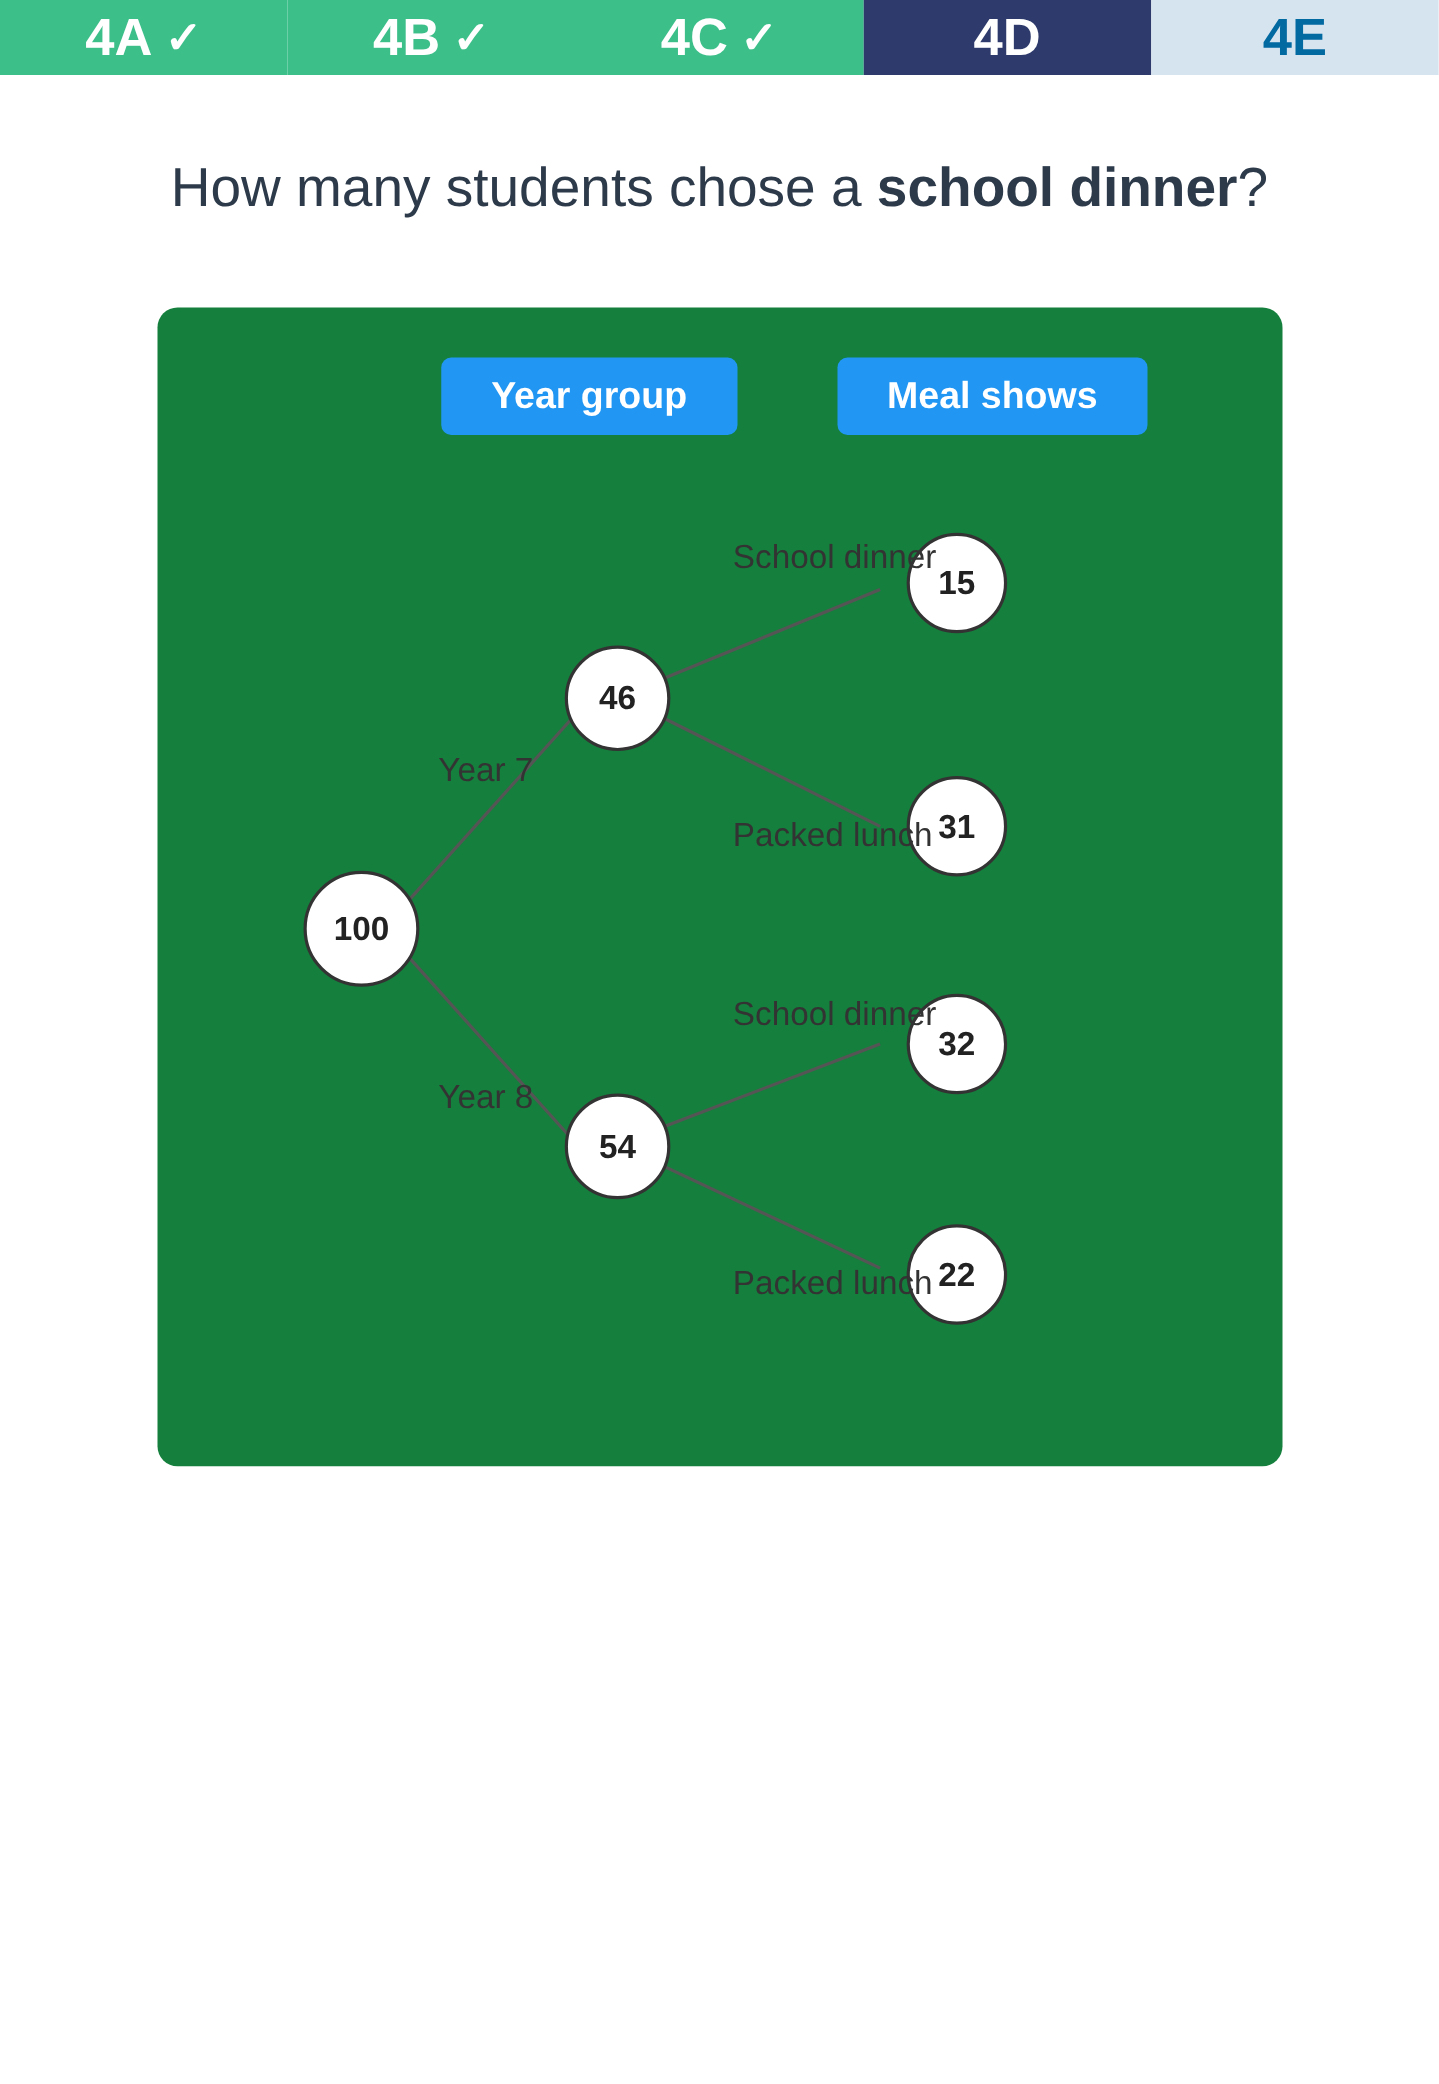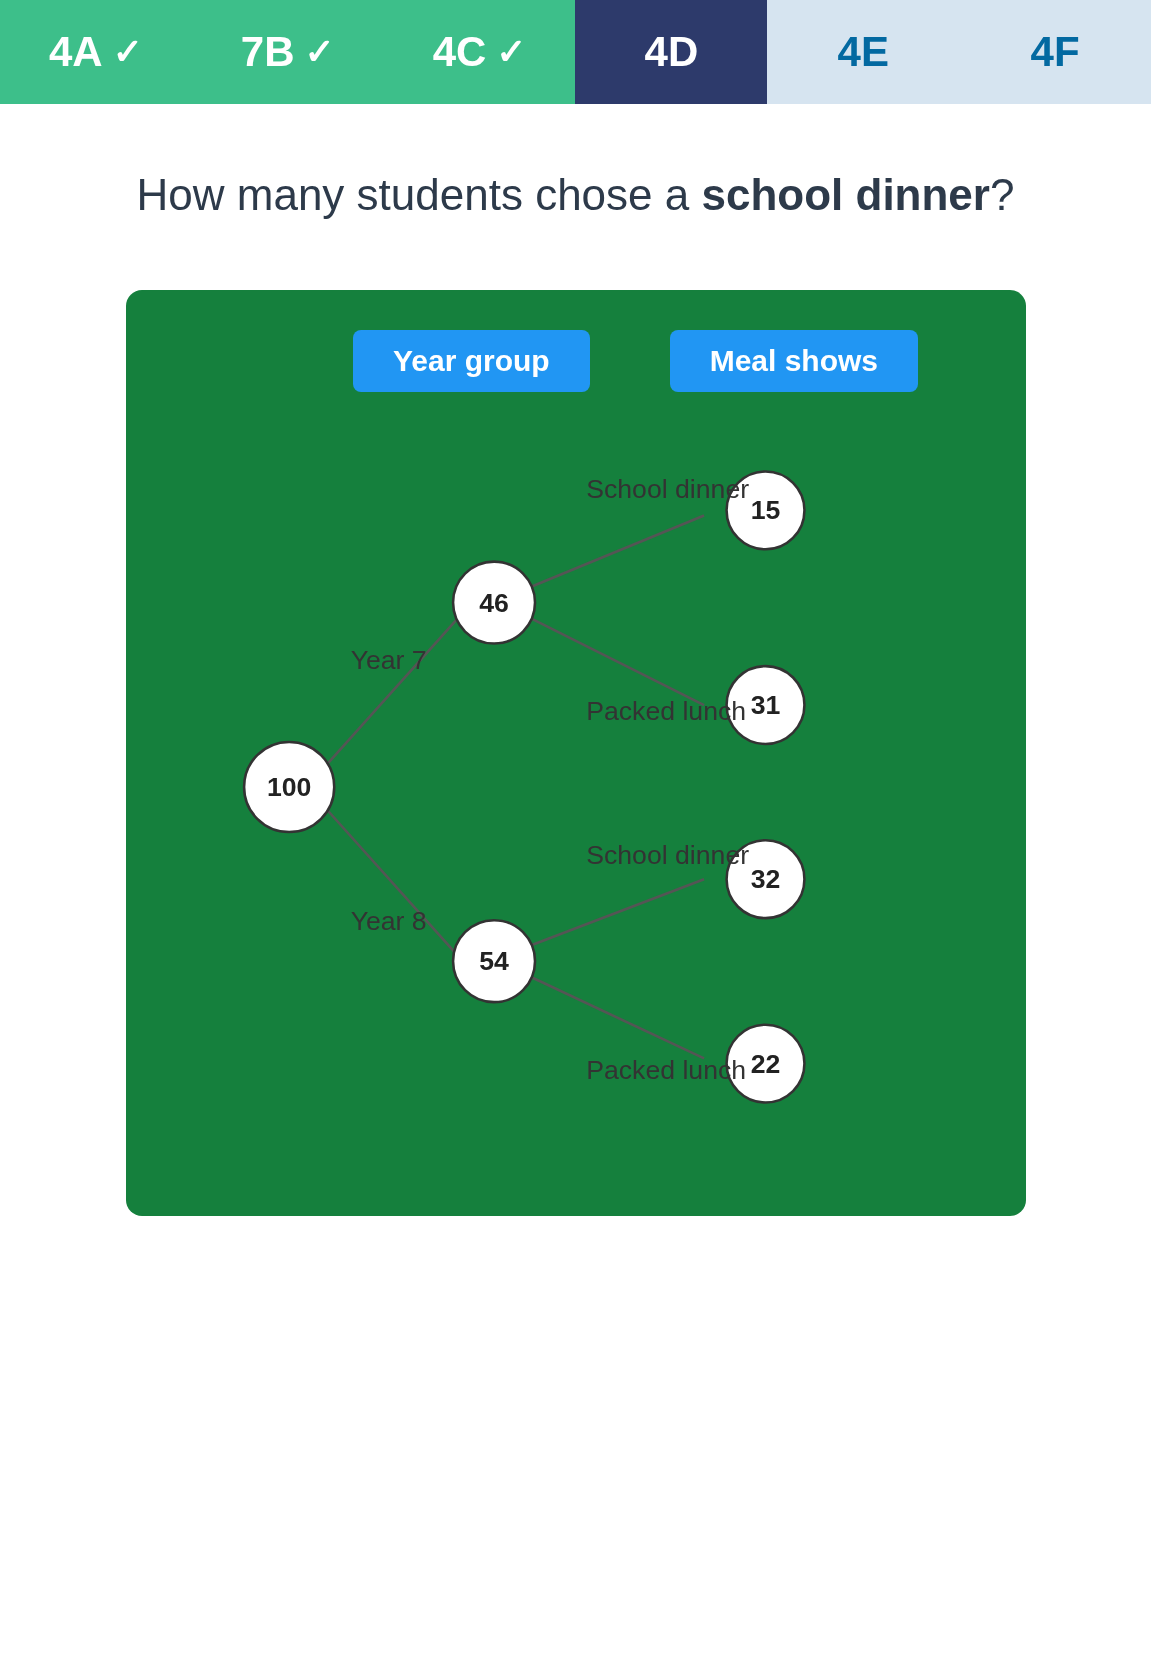--- a/index.html
+++ b/index.html
@@ -11,21 +11,21 @@
     }
 
     
     .tab-bar {
       display: flex;
       width: 100%;
       border-bottom: none;
     }
     .tab {
       flex: 1;
-      padding: 28px 10px;
+      padding: 6px 10px;
       text-align: center;
       font-size: 42px;
       font-weight: 600;
       cursor: pointer;
       display: flex;
       align-items: center;
       justify-content: center;
       gap: 10px;
     }
     .tab.completed {
@@ -132,35 +132,32 @@
   </style>
 </head>
 <body>
 
 <div class="tab-bar">
   <div class="tab completed">
     <span>4A</span>
     <span class="checkmark">✓</span>
   </div>
   <div class="tab completed">
-    <span>7B</span>
+    <span>4B</span>
     <span class="checkmark">✓</span>
   </div>
   <div class="tab completed">
     <span>4C</span>
     <span class="checkmark">✓</span>
   </div>
   <div class="tab active">
     <span>4D</span>
   </div>
   <div class="tab inactive">
     <span>4E</span>
-  </div>
-  <div class="tab inactive">
-    <span>4F</span>
   </div>
 </div>
 
 <div class="main-content">
 
 
   <p class="question">
     <span>How many students chose a </span><strong>school dinner</strong><span>?</span>
   </p>
 

